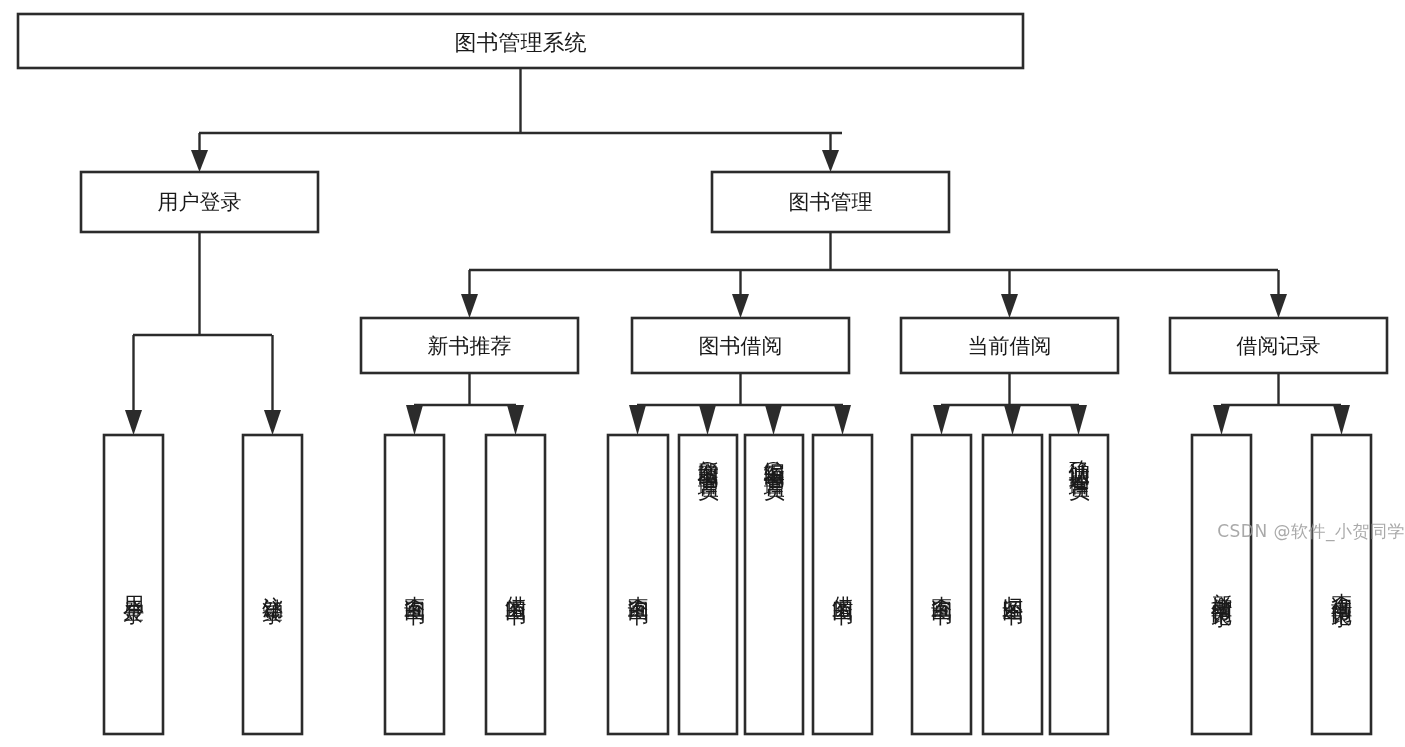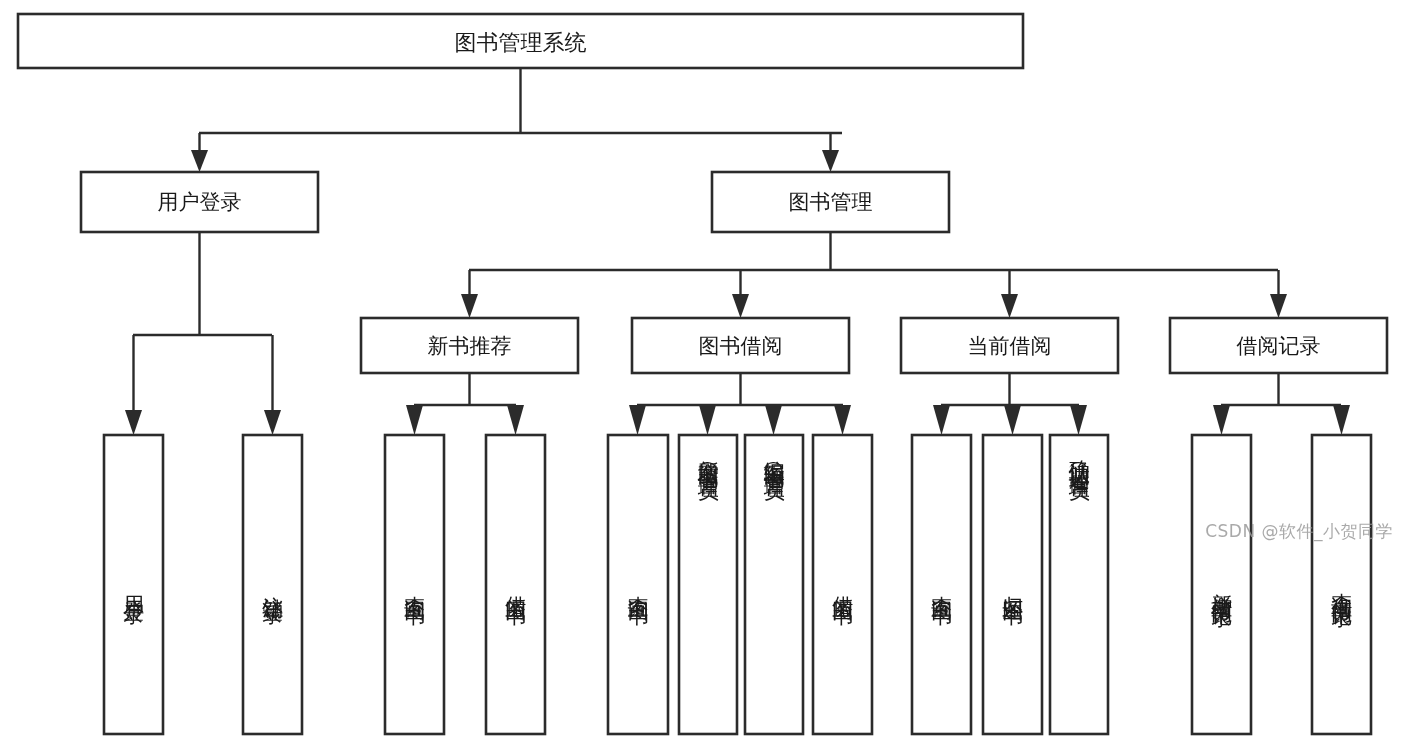--- a/index.html
+++ b/index.html
@@ -64,21 +64,21 @@
     color: #1a1a1a;
     text-align: center;
     display: flex;
     align-items: center;
     justify-content: center;
     white-space: nowrap;
     pointer-events: none;
   }
   #watermark {
     position: absolute;
-    right: 12px;
+    right: 0;
     bottom: 6px;
     font-family: "DejaVu Sans", "Liberation Sans", sans-serif;
     font-size: 17px;
     color: #9b9b9b;
     opacity: 0.85;
     white-space: nowrap;
     letter-spacing: 0.5px;
   }
 </style>
 </head>

